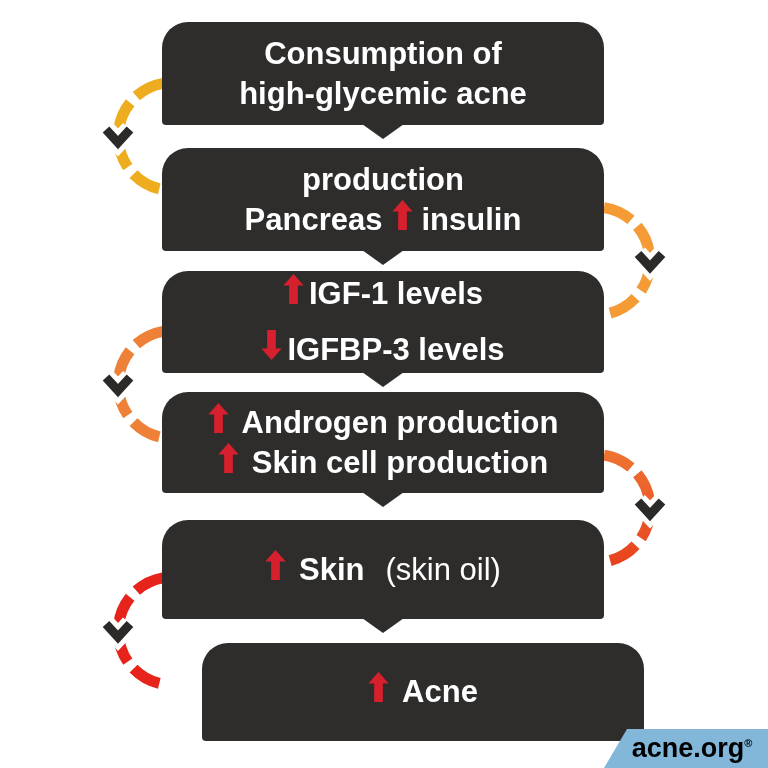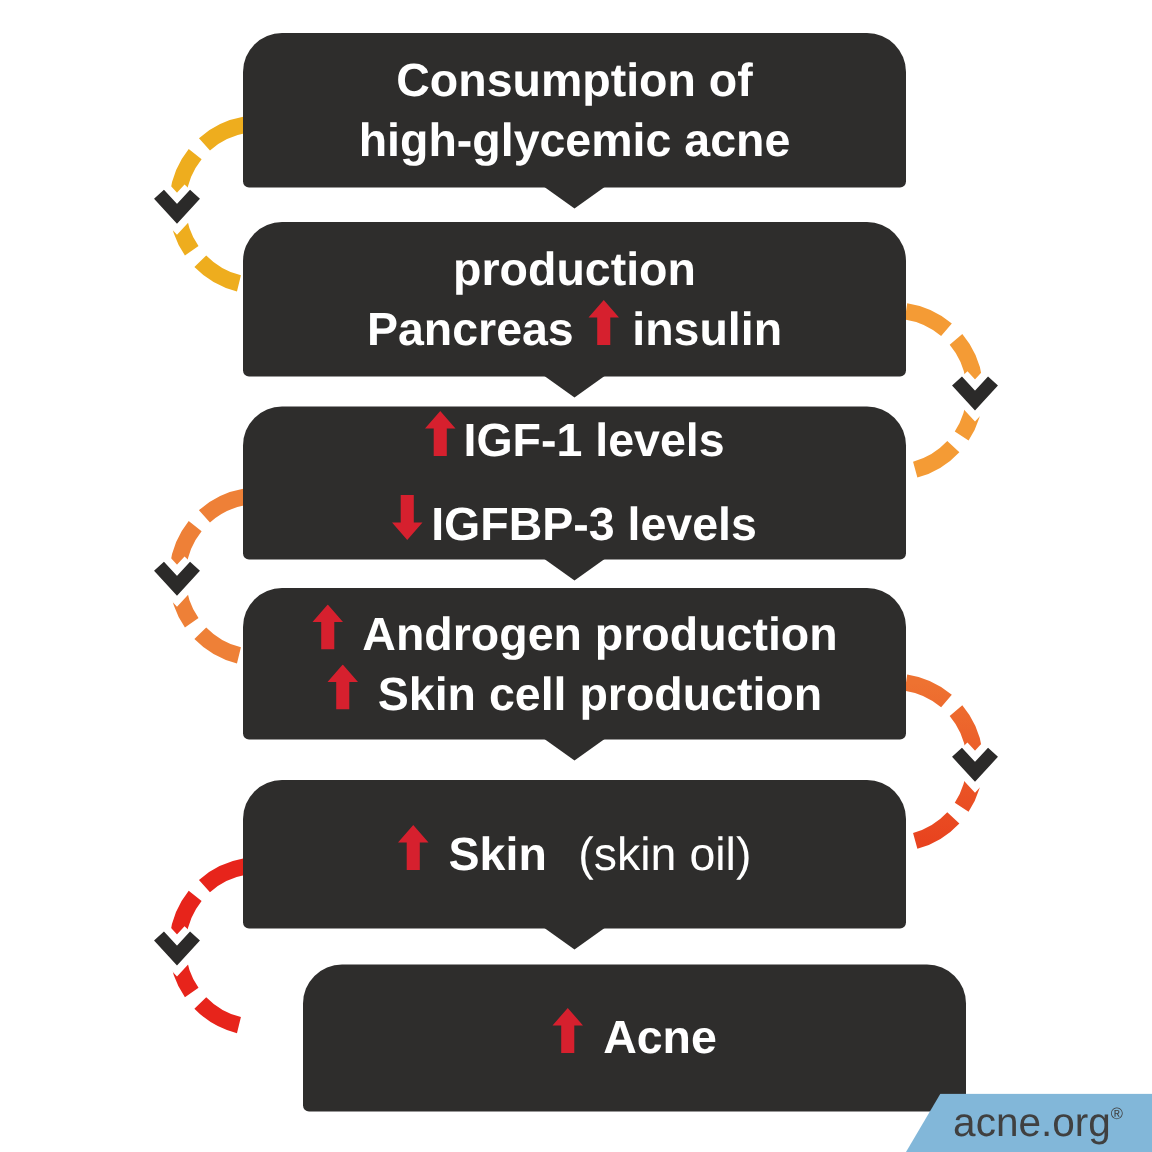--- a/index.html
+++ b/index.html
@@ -75,22 +75,22 @@
     width: 164px;
     height: 39px;
     background: #82b7d9;
     clip-path: polygon(23px 0, 100% 0, 100% 100%, 0 100%);
     z-index: 3;
     display: flex;
     align-items: center;
     justify-content: center;
     padding-left: 12px;
     box-sizing: border-box;
-    color: #404040;
-    font-weight: normal;
+    color: #000000;
+    font-weight: bold;
     font-size: 27px;
     line-height: 1;
   }
   .logo sup { font-size: 11px; line-height: 1; margin-top: -10px; }
 </style>
 </head>
 <body>
 
 <div class="canvas">
 

